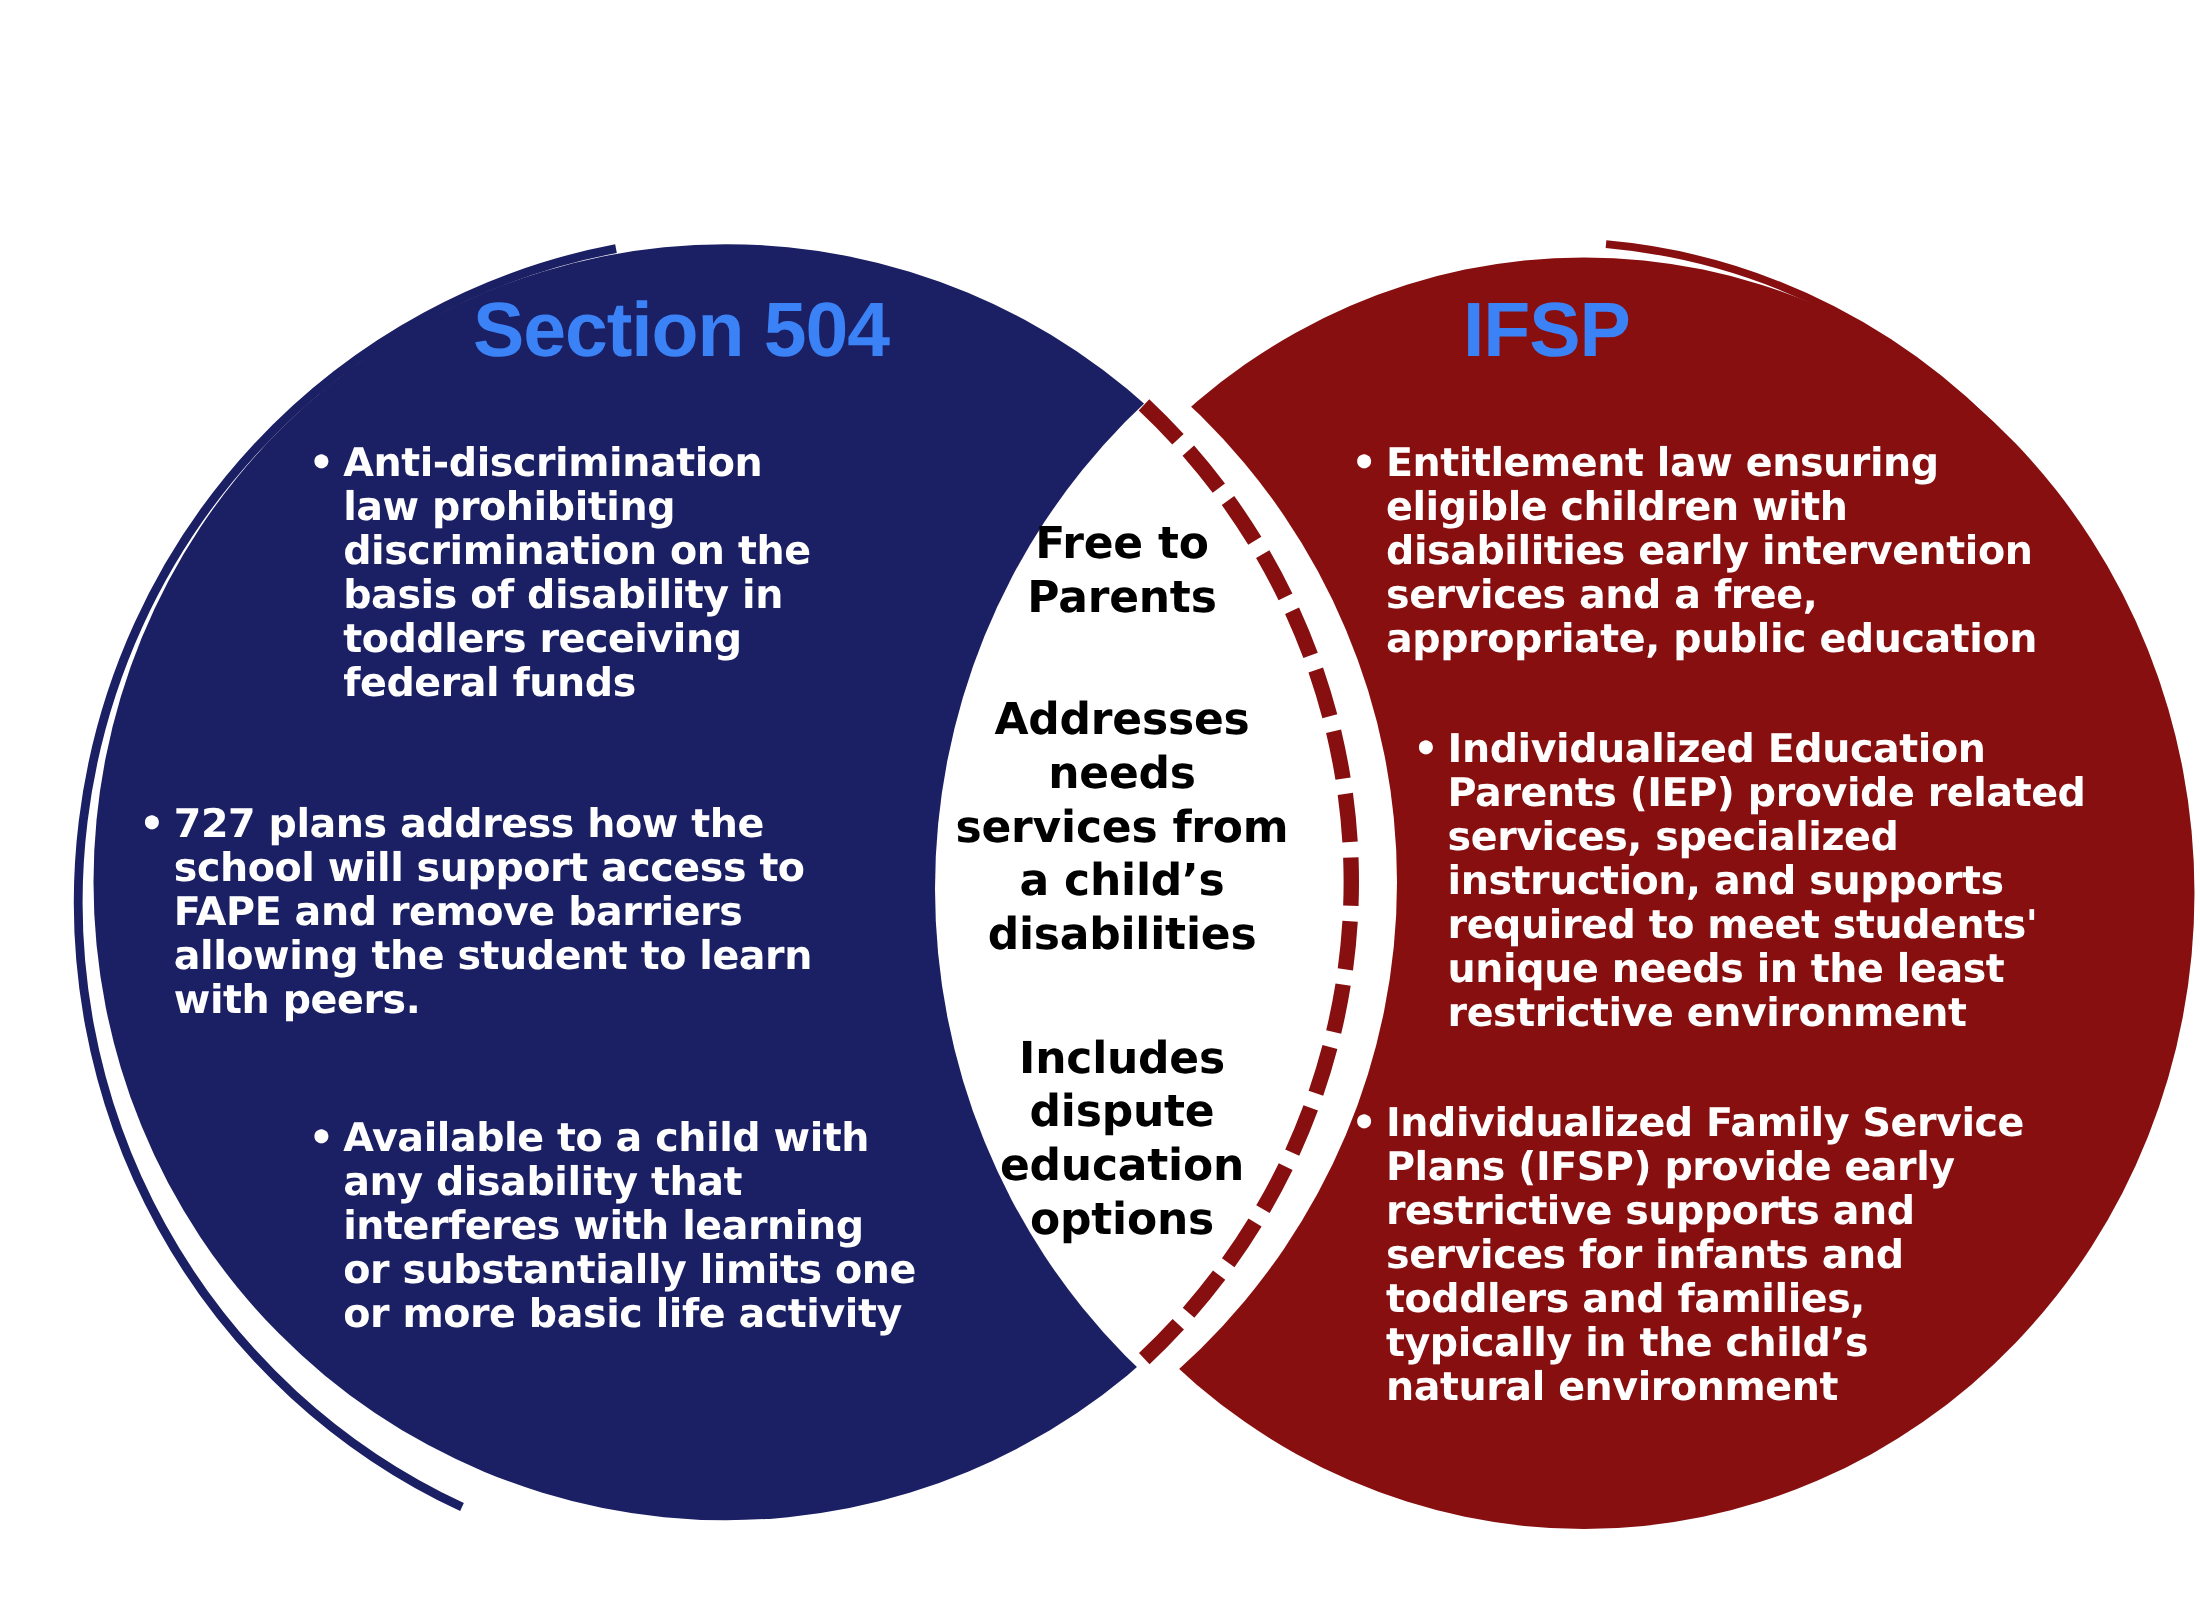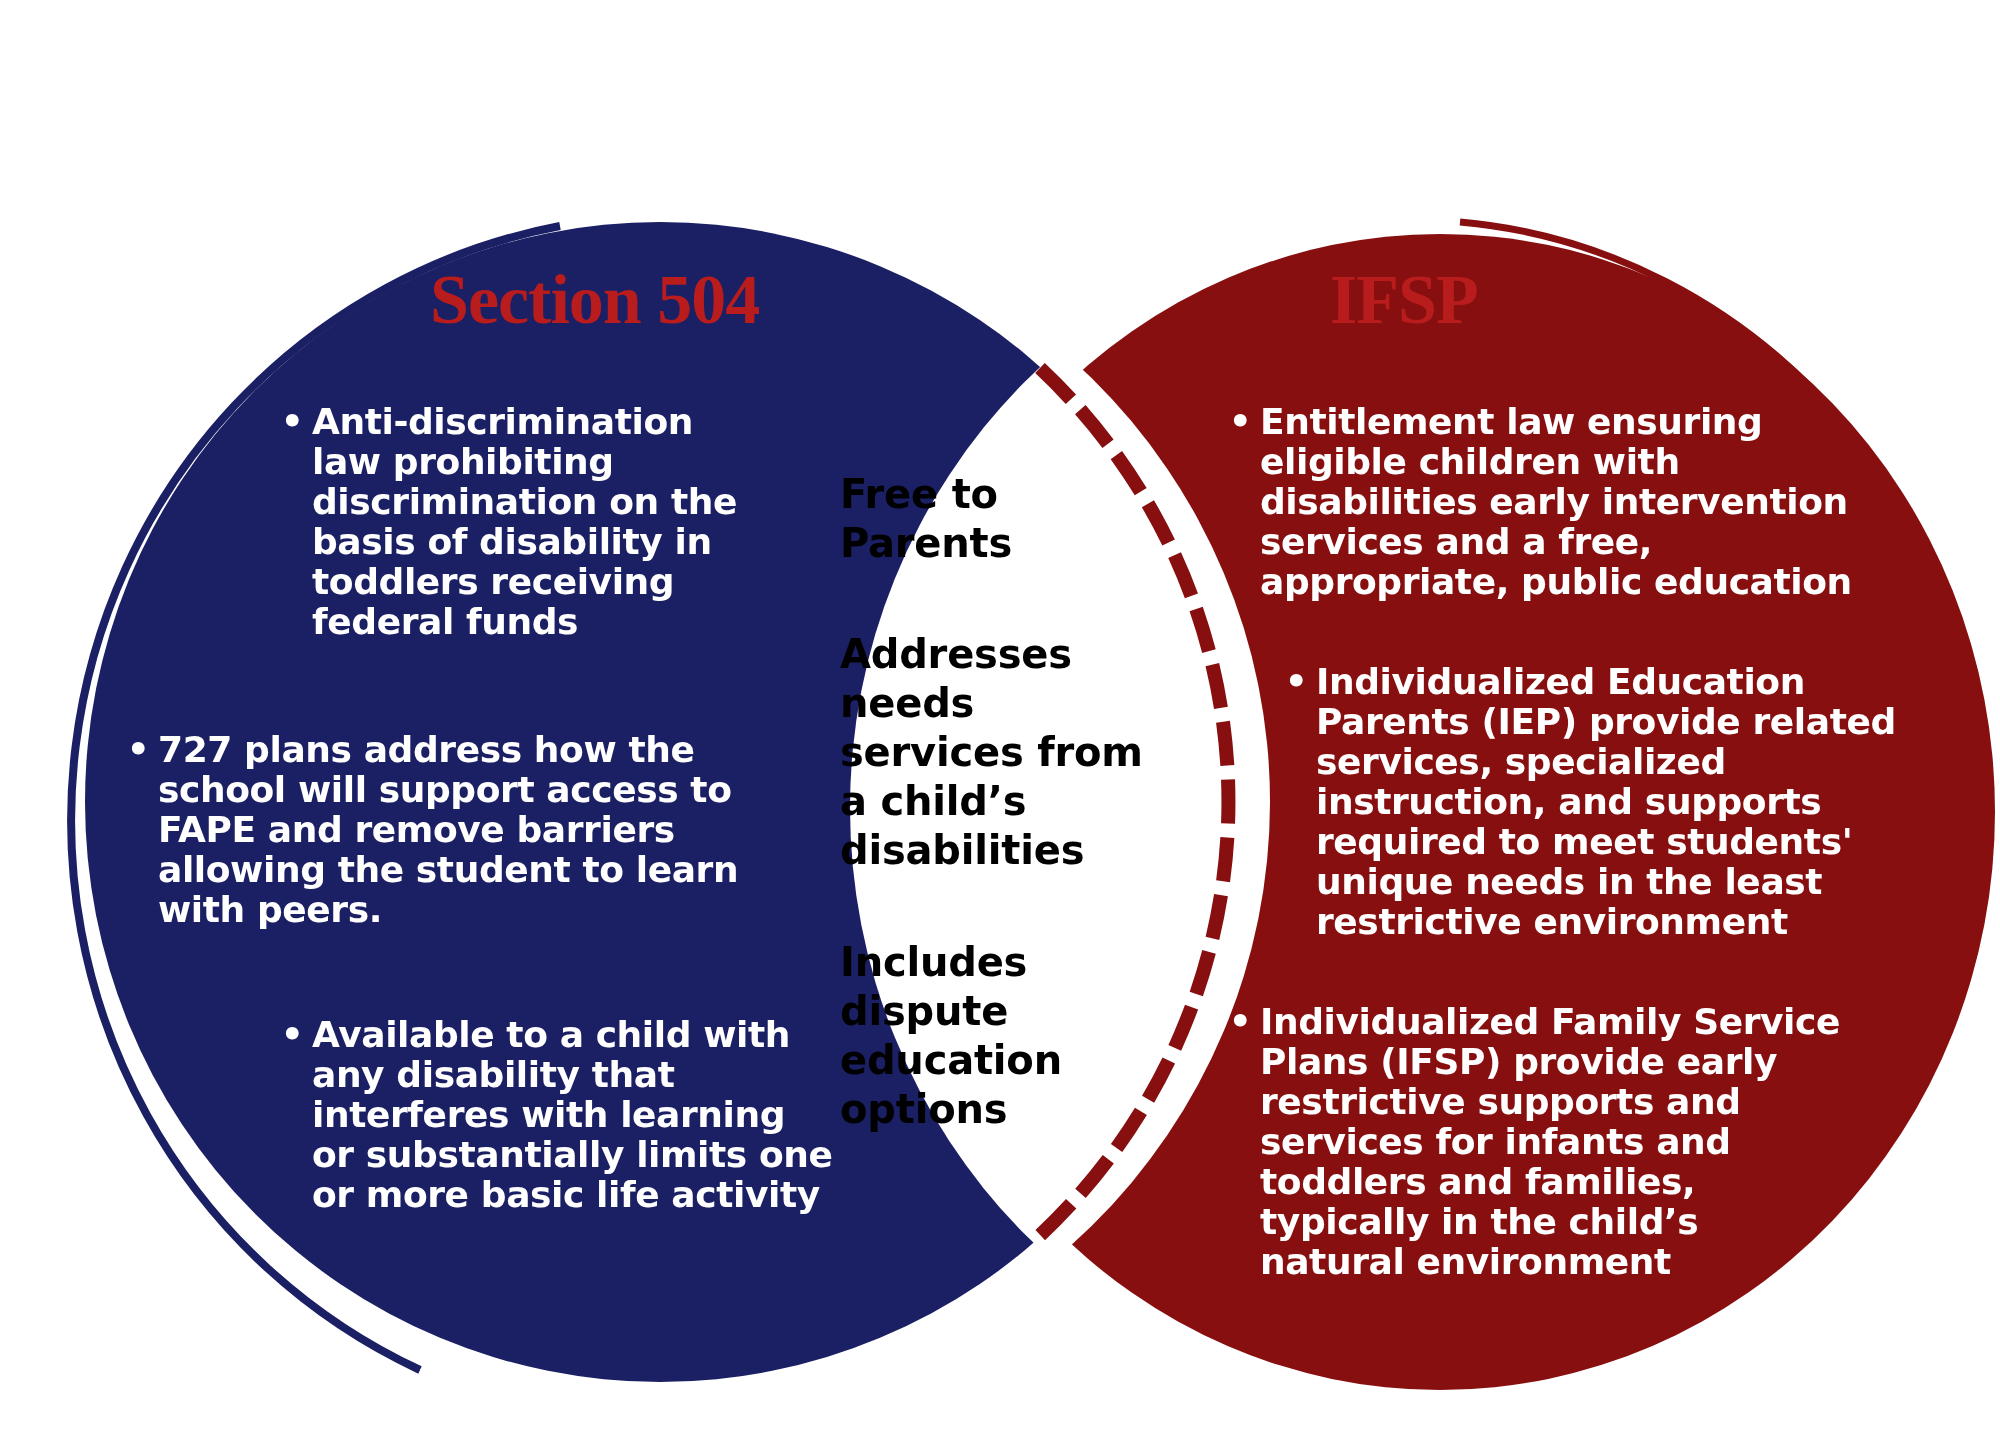--- a/index.html
+++ b/index.html
@@ -1,34 +1,34 @@
 <!DOCTYPE html>
 <html><head>
 <meta charset="utf-8">
 <style>
   html, body { margin: 0; padding: 0; background: #ffffff; }
   body { width: 2000px; height: 1454px; position: relative; overflow: hidden;
          font-family: "Liberation Sans", "DejaVu Sans", sans-serif; }
   svg.bg { position: absolute; left: 0; top: 0; }
   .title {
-    position: absolute; color: #b91c1c; font-weight: 700;
-    font-family: Liberation Serif, serif;
+    position: absolute; color: #3b82f6; font-weight: 700;
+    font-family: Liberation Sans, sans-serif;
     font-size: 70px; letter-spacing: -1px; line-height: 1; white-space: nowrap;
   }
   .block {
     position: absolute; color: #ffffff; font-weight: 700;
     font-family: "DejaVu Sans", "Liberation Sans", sans-serif;
     font-size: 36px; line-height: 40px; letter-spacing: -0.4px;
   }
   .block .bullet {
     position: absolute; left: -40px; top: 0; width: 40px; text-align: center;
   }
   .block .txt { white-space: pre-line; display: block; }
   .center-item {
-    position: absolute; left: 840px; width: 360px; 
+    position: absolute; left: 840px; width: 360px; text-align: center;
     color: #000000; font-weight: 700;
     font-family: "DejaVu Sans", "Liberation Sans", sans-serif;
     font-size: 40px; line-height: 49px; letter-spacing: -0.2px;
     white-space: pre-line;
   }
 </style>
 </head>
 <body>
 
 <svg class="bg" width="2000" height="1454" viewBox="0 0 2000 1454" xmlns="http://www.w3.org/2000/svg">

